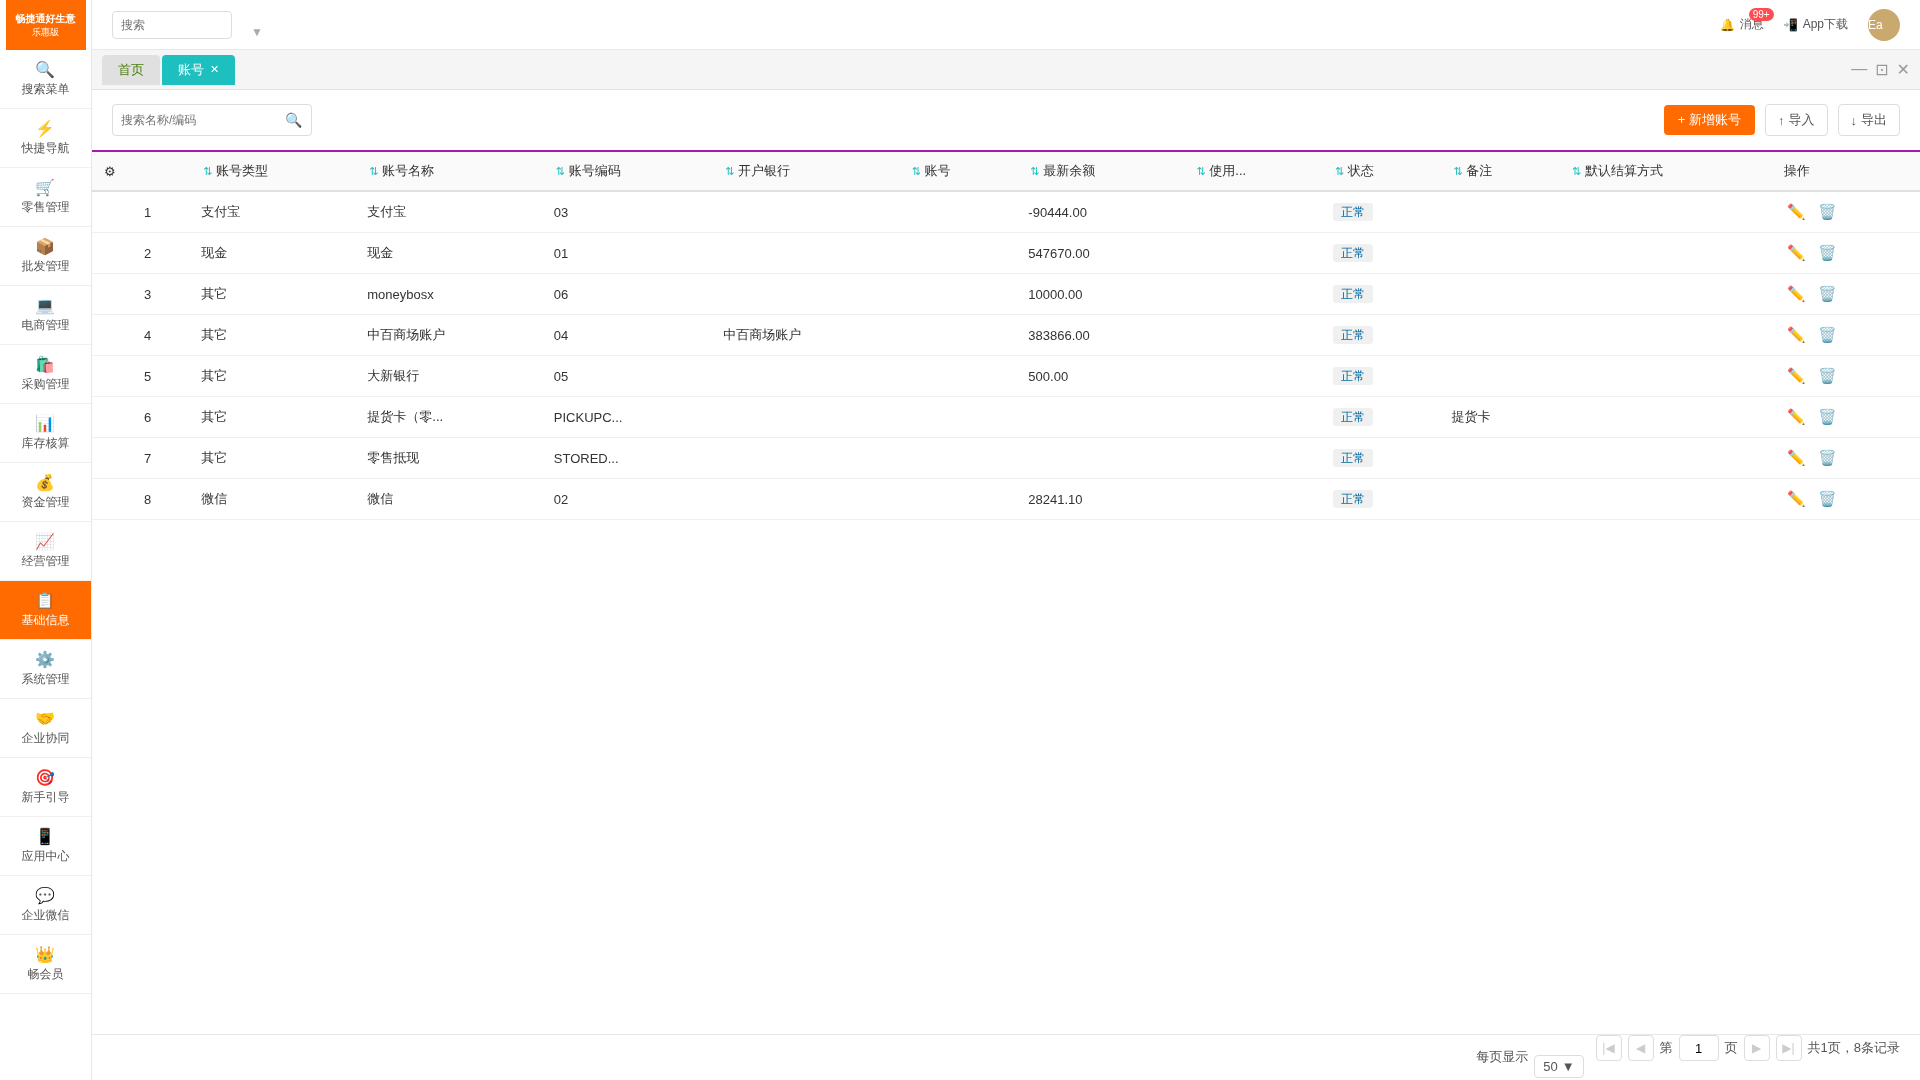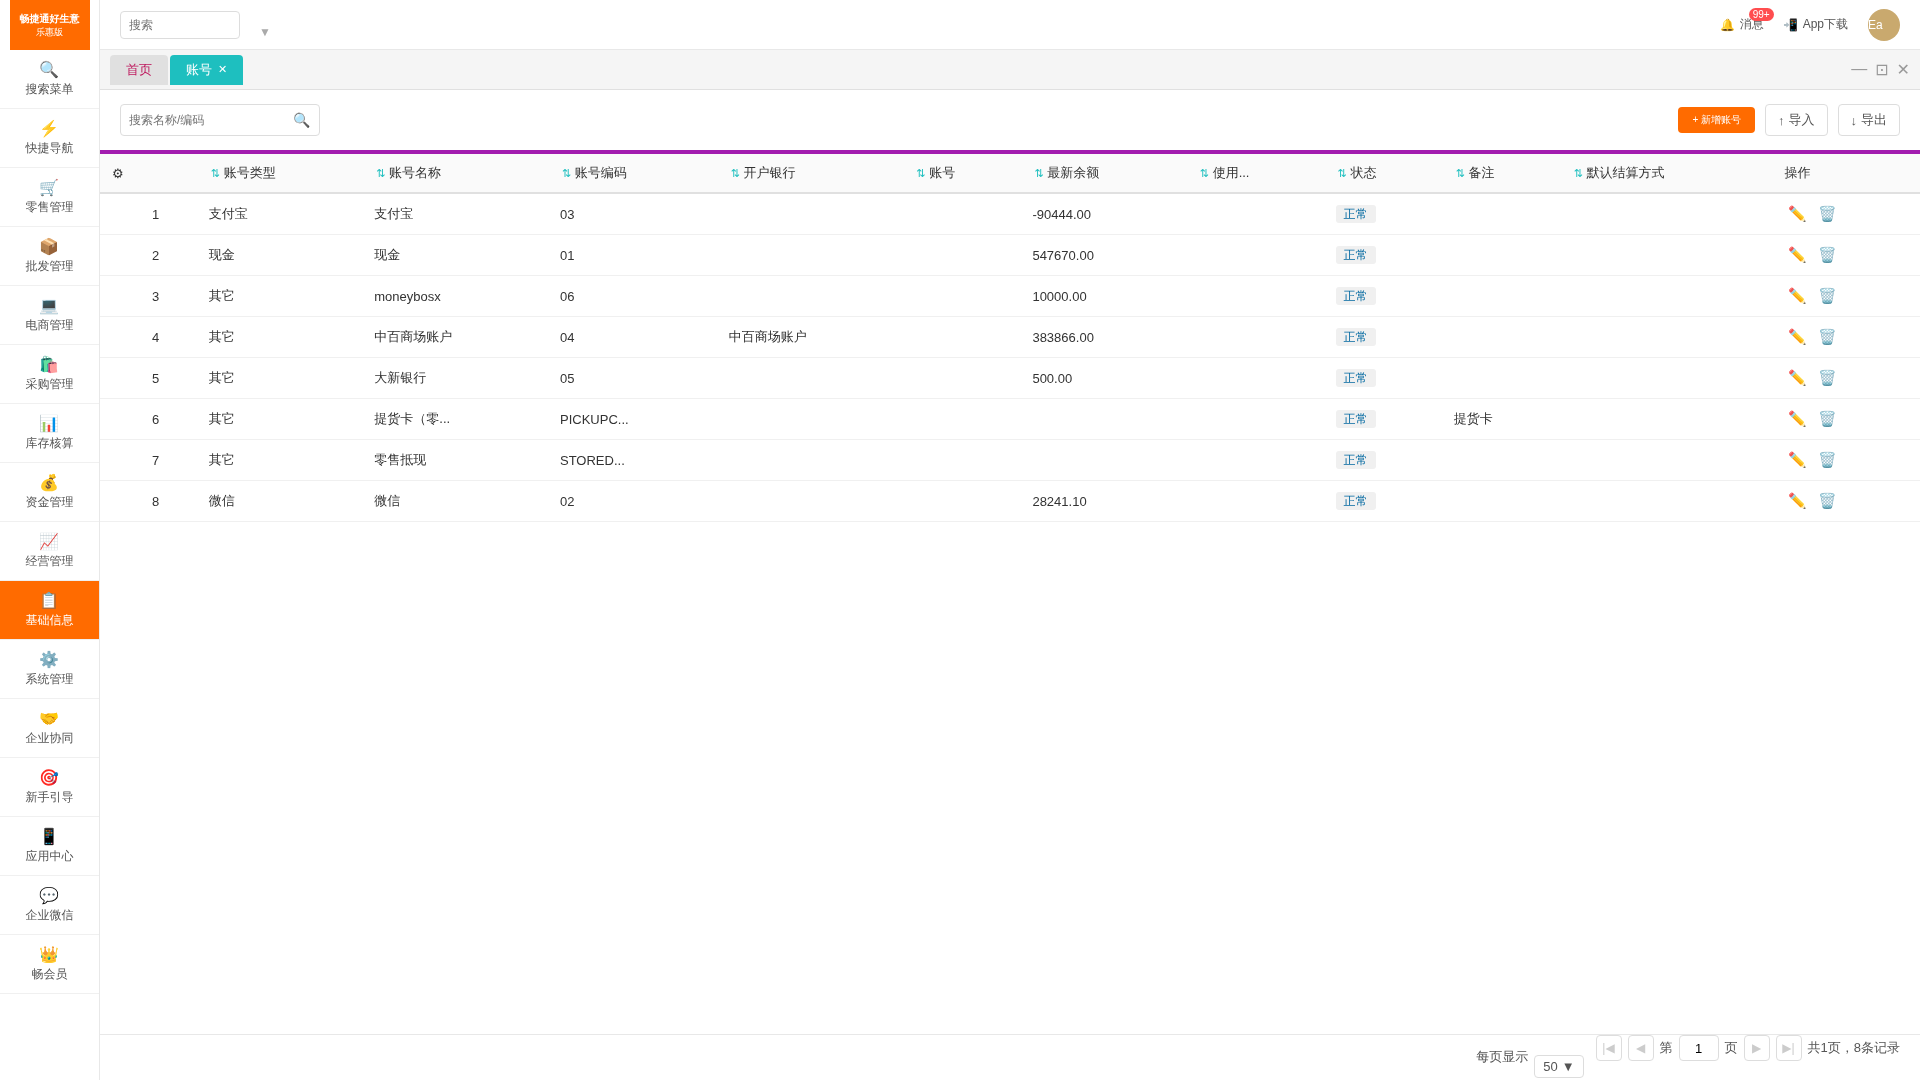--- a/index.html
+++ b/index.html
@@ -1,20 +1,20 @@
 <!DOCTYPE html>
 <html><head>
   <meta charset="utf-8">
   <style>
     * { box-sizing: border-box; margin: 0; padding: 0; }
     body { font-family: 'Microsoft YaHei', Arial, sans-serif; font-size: 13px; background: #f0f2f5; display: flex; height: 1080px; overflow: hidden; }
 
     
     .sidebar {
-      width: 100px;
+      width: 92px;
       background: #fff;
       display: flex;
       flex-direction: column;
       align-items: center;
       border-right: 1px solid #e8e8e8;
       height: 100%;
       overflow-y: auto;
       text-align: right;
     }
     .sidebar-logo {
@@ -140,21 +140,21 @@
     .tab {
       height: 30px;
       padding: 0 16px;
       border-radius: 4px 4px 0 0;
       display: flex;
       align-items: center;
       gap: 6px;
       cursor: pointer;
       font-size: 13px;
       background: #e0e0e0;
-      color: #be185d;
+      color: #4d7c0f;
     }
     .tab.active {
       background: #1ebfbf;
       color: #fff;
     }
     .tab-close {
       font-size: 11px;
       cursor: pointer;
     }
 
@@ -166,21 +166,21 @@
       flex-direction: column;
       background: #fff;
     }
 
     
     .toolbar {
       padding: 14px 20px;
       display: flex;
       align-items: center;
       justify-content: space-between;
-      border-bottom: 4px solid #a21caf;
+      border-bottom: 2px solid #a21caf;
     }
     .search-box {
       display: flex;
       align-items: center;
       border: 1px solid #ddd;
       border-radius: 4px;
       padding: 0 8px;
       height: 32px;
       width: 200px;
     }
@@ -196,21 +196,21 @@
       display: flex;
       align-items: center;
       gap: 10px;
     }
     .btn-primary {
       background: #ff6b00;
       color: #fff;
       border: none;
       border-radius: 4px;
       padding: 6px 14px;
-      font-size: 10px;
+      font-size: 13px;
       cursor: pointer;
       display: flex;
       align-items: center;
       gap: 4px;
     }
     .btn-outline {
       background: #fff;
       color: #555;
       border: 1px solid #ddd;
       border-radius: 4px;

